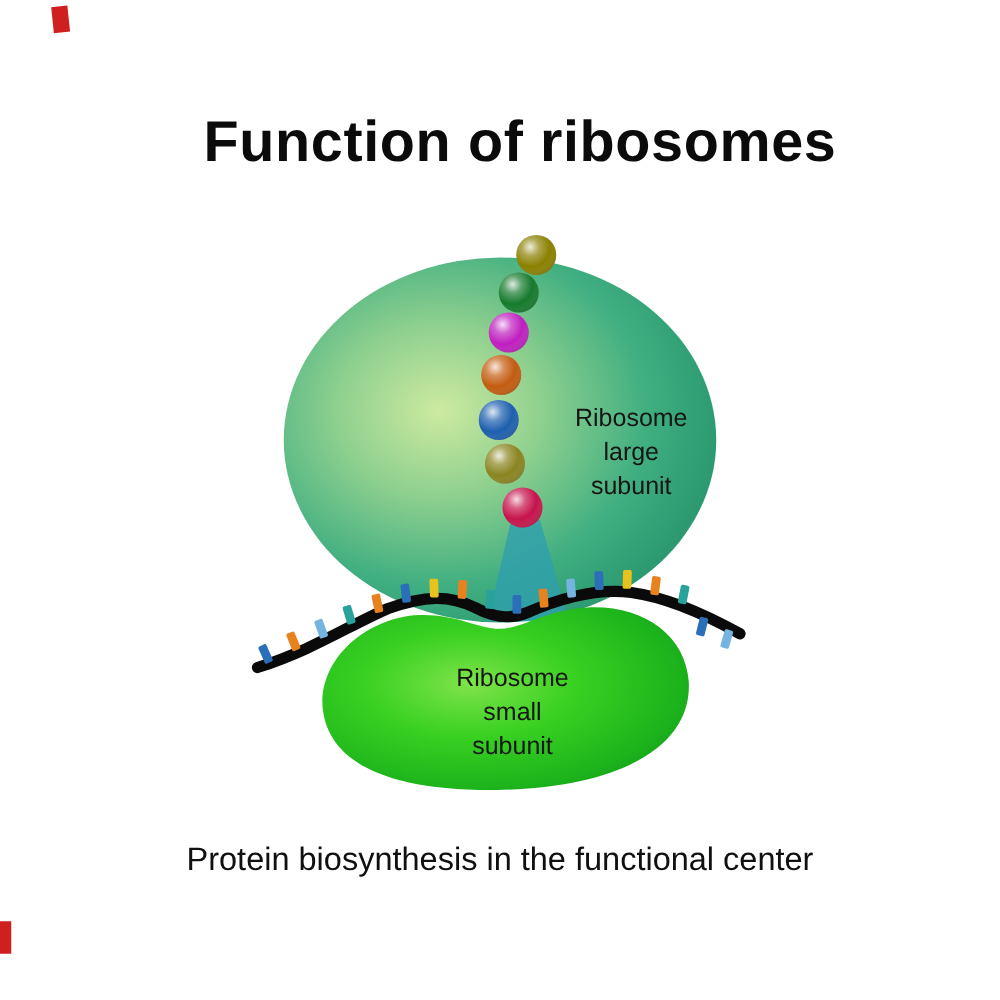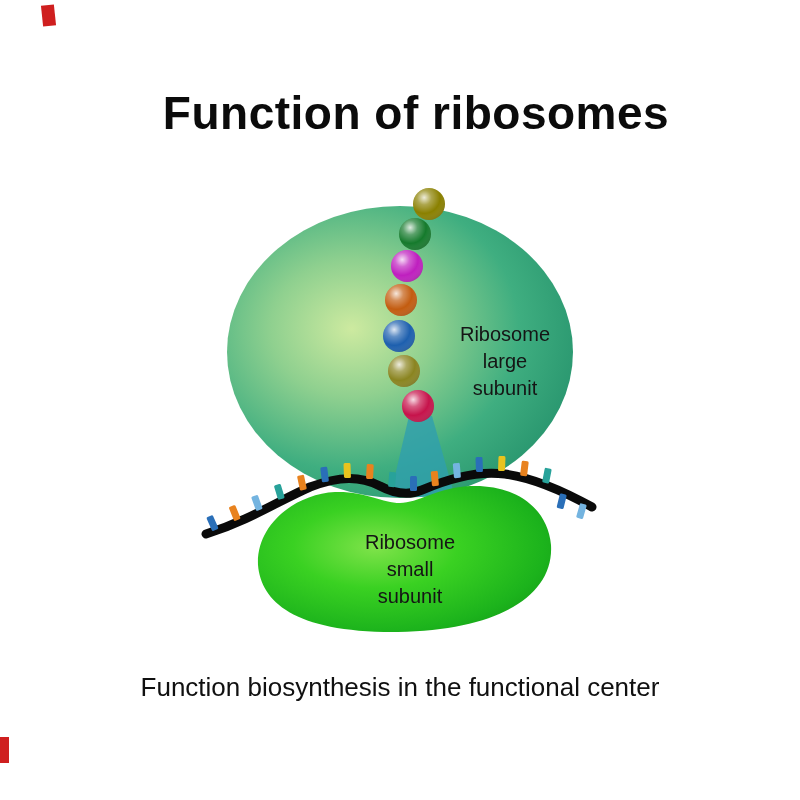--- a/index.html
+++ b/index.html
@@ -126,15 +126,15 @@
       <text class="lbl" x="505" y="368" text-anchor="middle">large</text>
       <text class="lbl" x="505" y="395" text-anchor="middle">subunit</text>
     </g>
     <g>
       <text class="lbl" x="410" y="549" text-anchor="middle">Ribosome</text>
       <text class="lbl" x="410" y="576" text-anchor="middle">small</text>
       <text class="lbl" x="410" y="603" text-anchor="middle">subunit</text>
     </g>
   </svg>
 
-  <div class="caption">Function biosynthesis in the functional center</div>
+  <div class="caption">Protein biosynthesis in the functional center</div>
 
 </div>
 
 </body></html>

